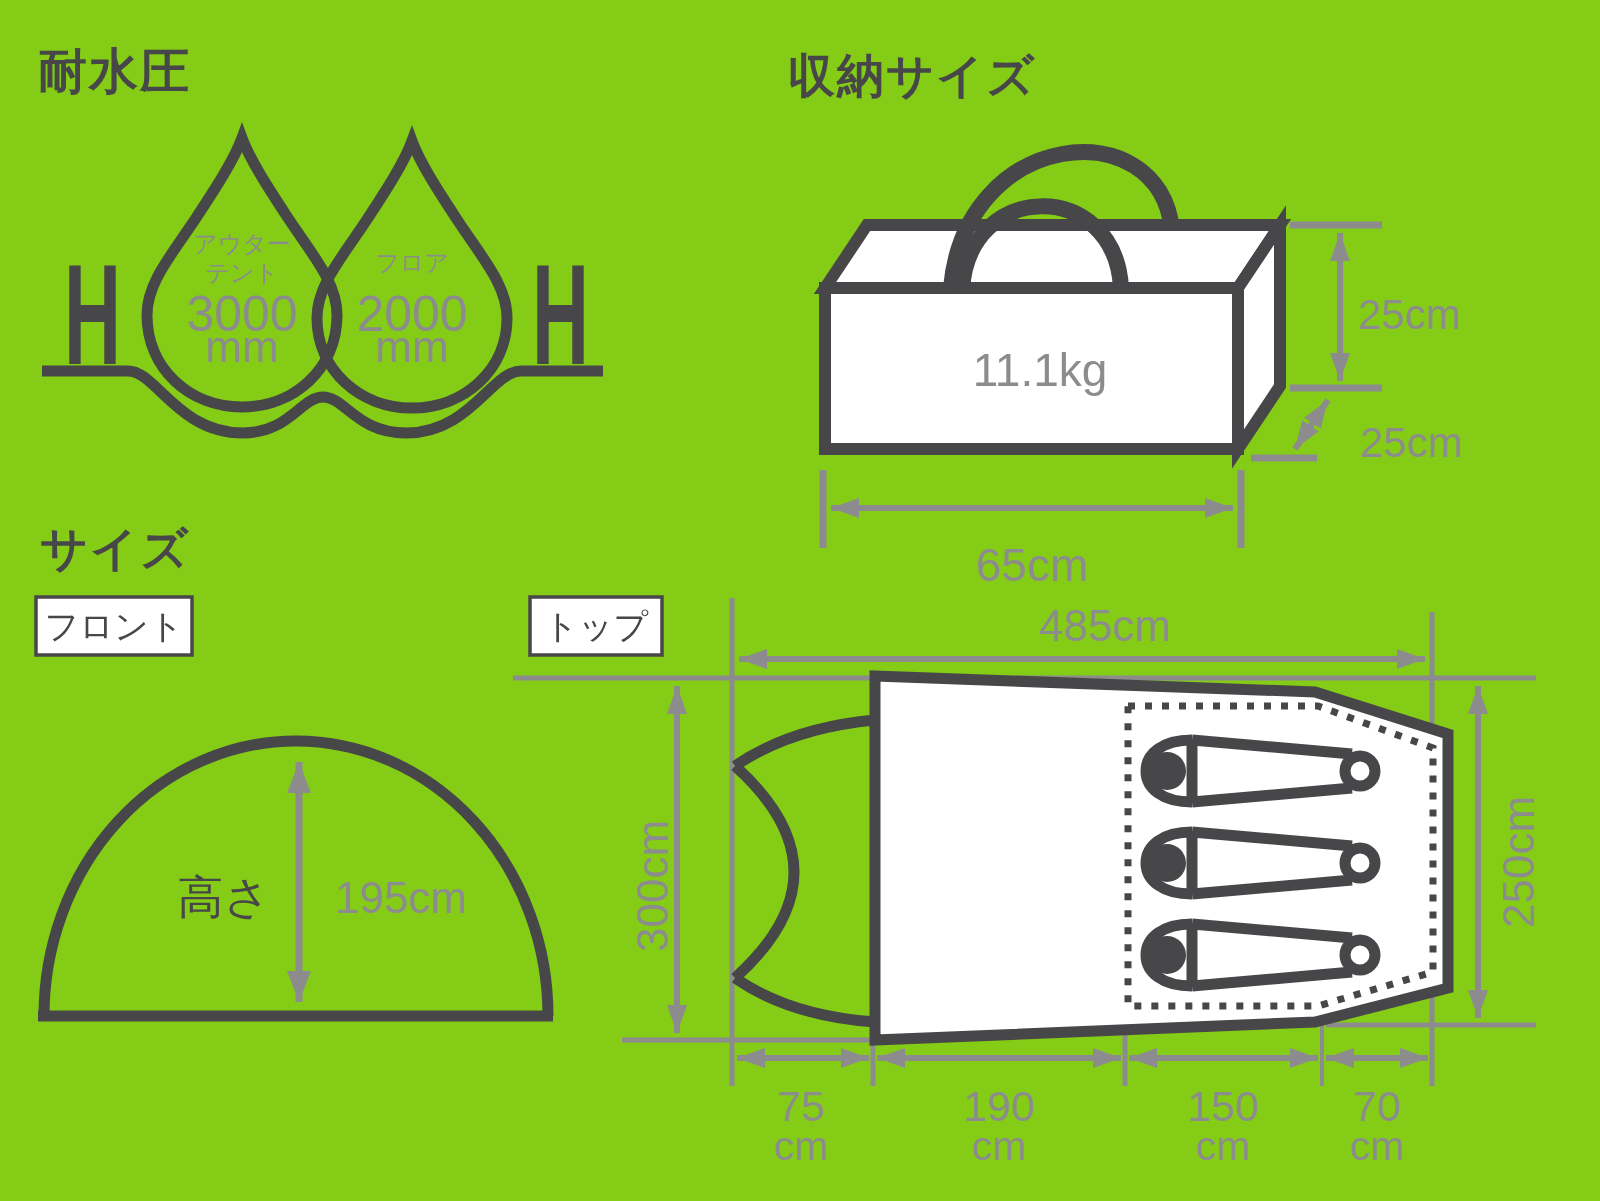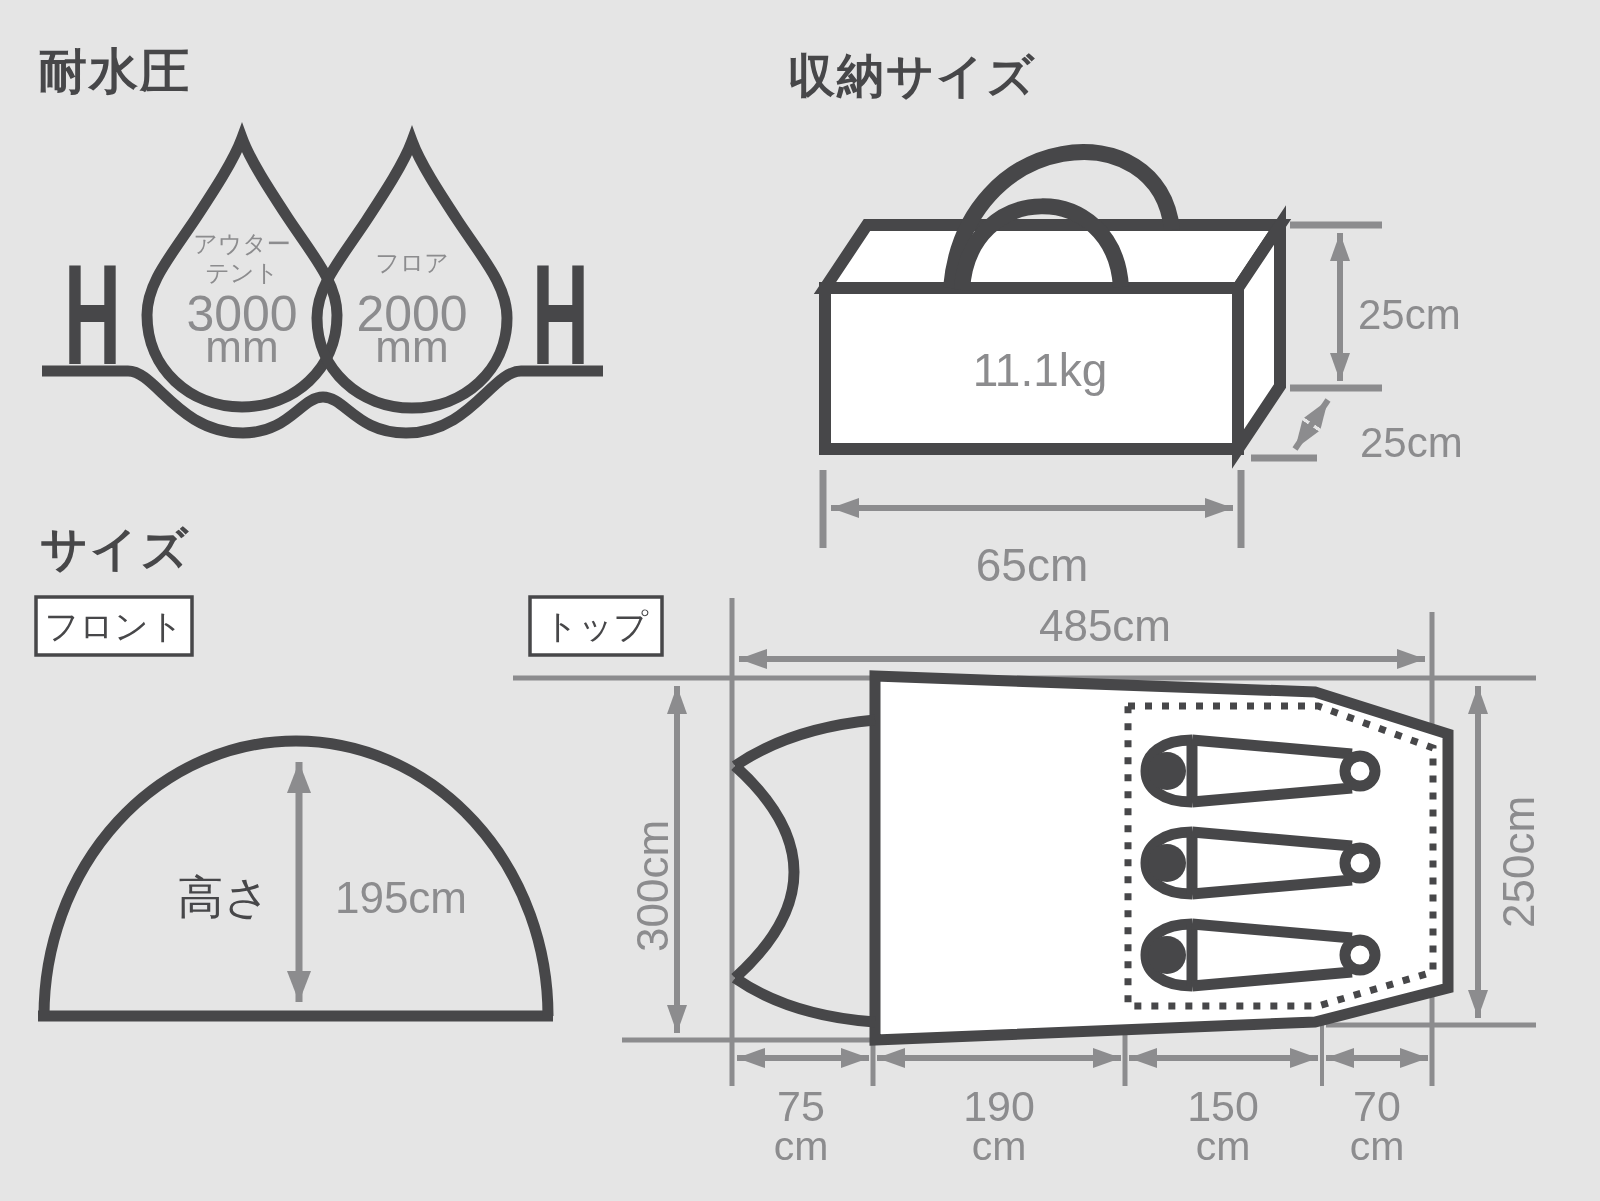--- a/index.html
+++ b/index.html
@@ -1,16 +1,16 @@
 <!DOCTYPE html>
 <html style="--dark: #474749; --gray: #8c8c8e;"><head>
 <meta charset="utf-8">
 <style>
   html,body{margin:0;padding:0;background:#fff;}
-  .stage{position:relative;width:1600px;height:1201px;background:#e5e5e5;overflow:hidden;}
+  .stage{position:relative;width:1600px;height:1201px;background:#84cc16;overflow:hidden;}
   svg{position:absolute;left:0;top:0;}
   svg text{font-family:"Liberation Sans","DejaVu Sans",sans-serif;}
   .t-dark{fill:var(--dark);}
   .t-gray{fill:var(--gray);}
   .heading{font-weight:700;letter-spacing:2px;}
   .s-dark{stroke:var(--dark);fill:none;}
   .s-gray{stroke:var(--gray);fill:none;}
   .f-white{fill:#ffffff;}
   .f-dark{fill:var(--dark);}
 </style>

